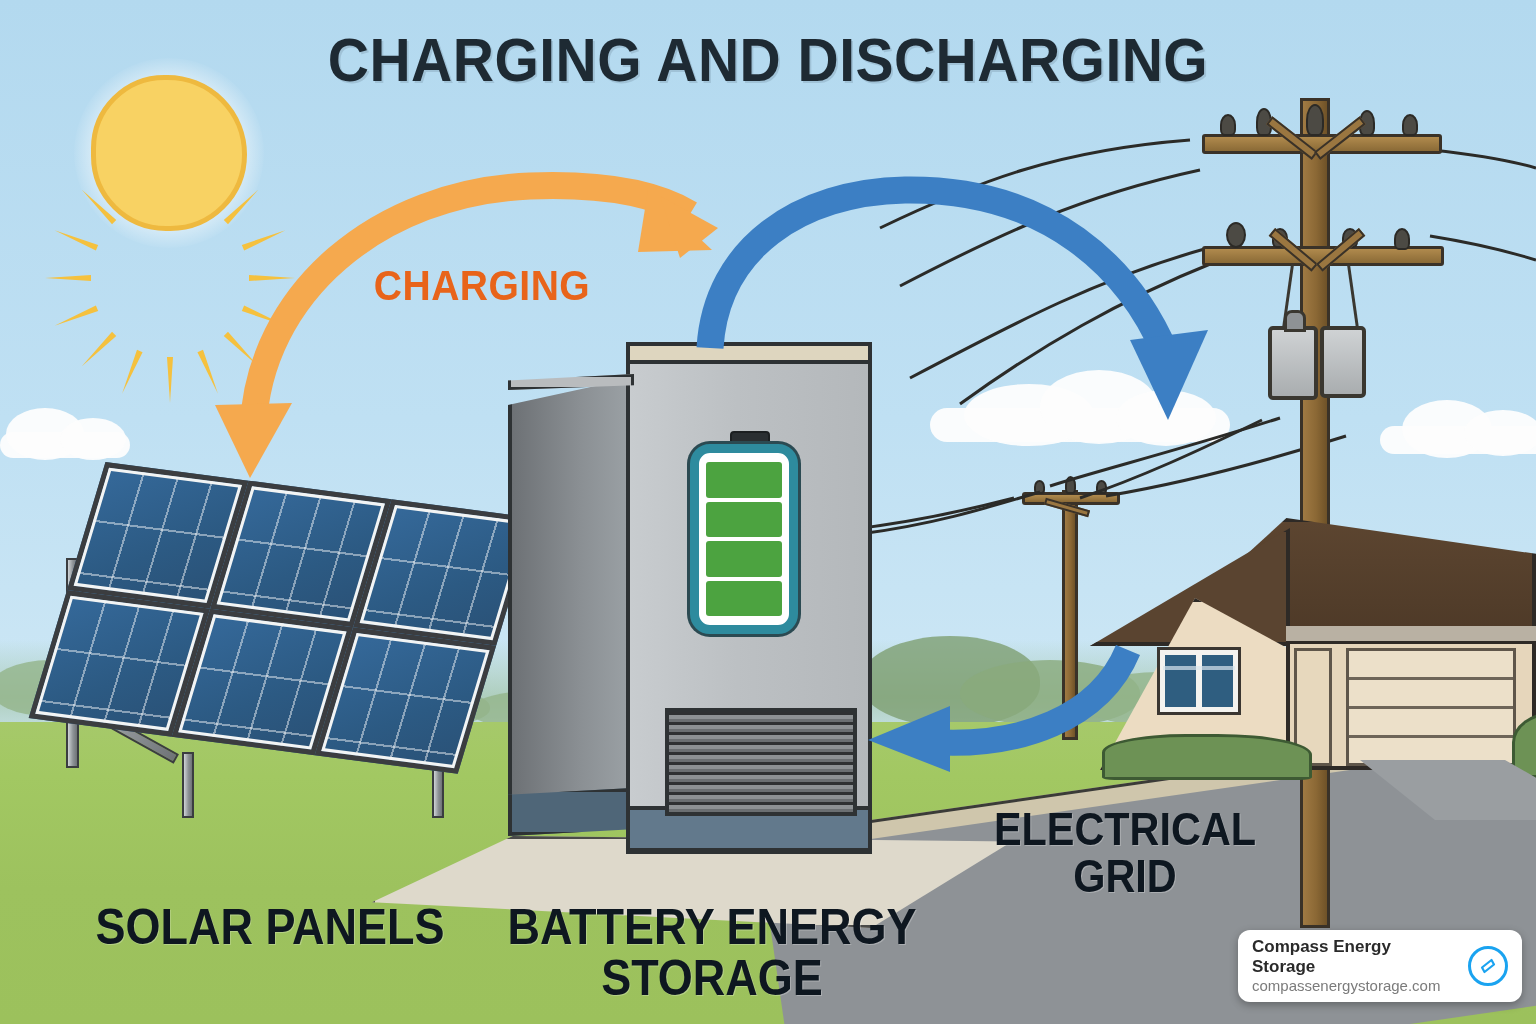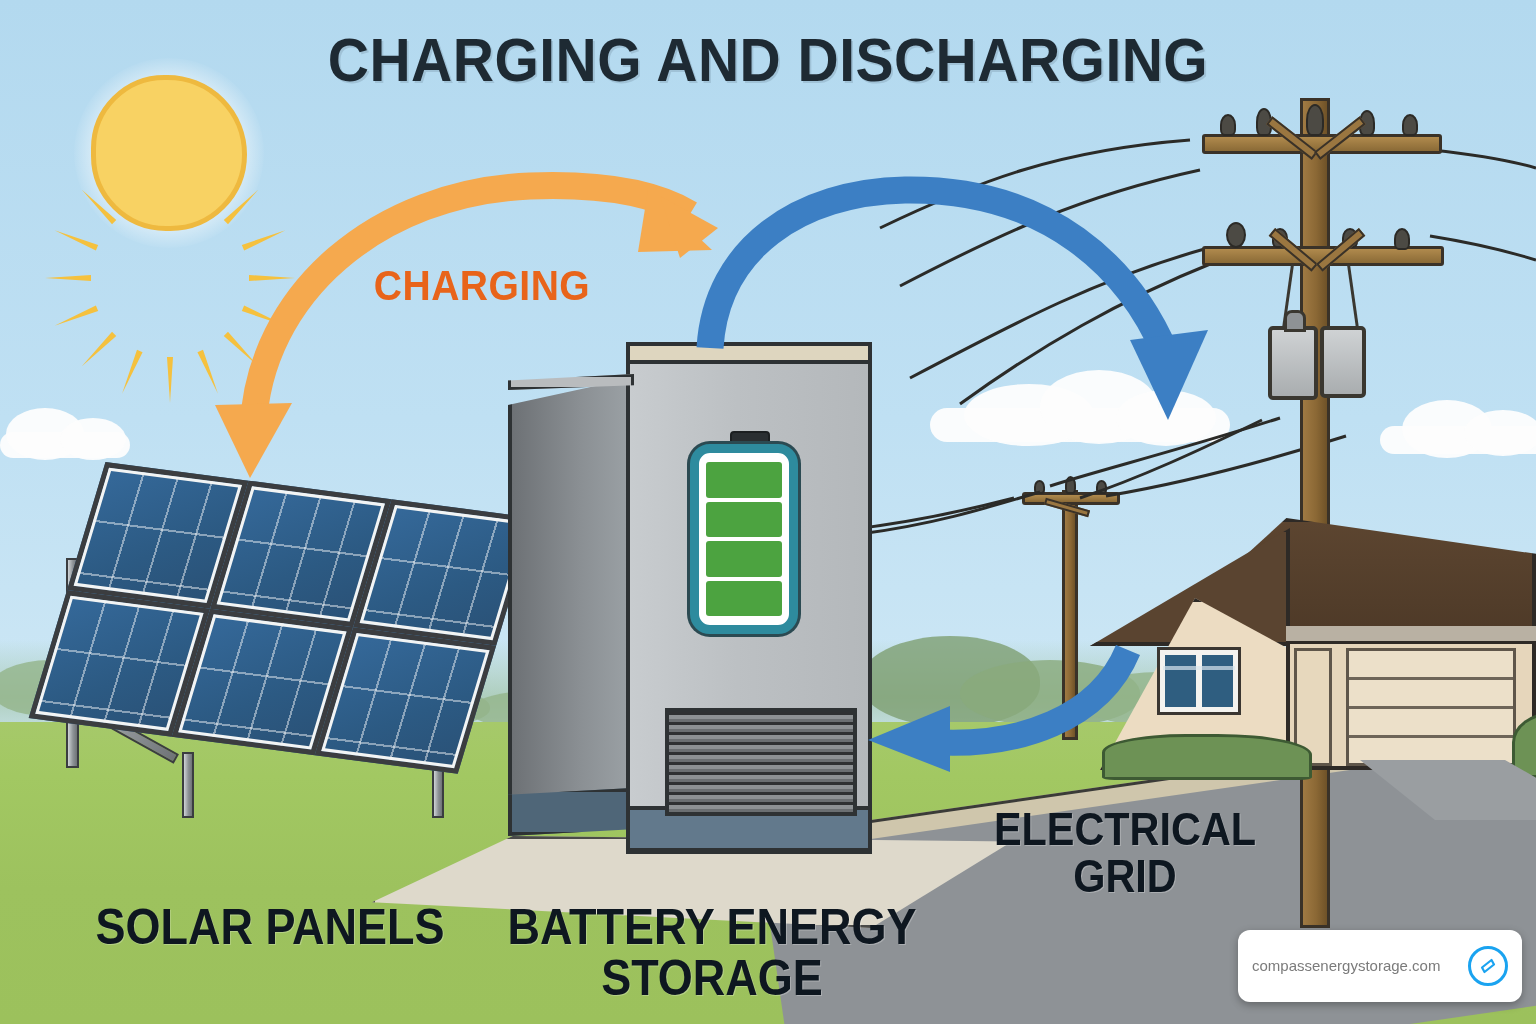--- a/index.html
+++ b/index.html
@@ -363,20 +363,21 @@
     <div>BATTERY ENERGY</div>
     <div>STORAGE</div>
   </div>
   <div id="lbl-grid" class="sitelabel">
     <div>ELECTRICAL</div>
     <div>GRID</div>
   </div>
 
   <div id="logocard" class="abs">
     <div id="logotext">
+      <div id="logo-name">Compass Energy Storage</div>
       <div id="logo-url">compassenergystorage.com</div>
     </div>
     <div id="logo-mark">
       <svg width="22" height="22" viewBox="0 0 22 22">
         <polygon points="14.5,5 17,9.5 7.5,17 5,12.5" fill="none" stroke="#1aa3f0" stroke-width="2.2" stroke-linejoin="round"></polygon>
       </svg>
     </div>
   </div>
 
 </div>

